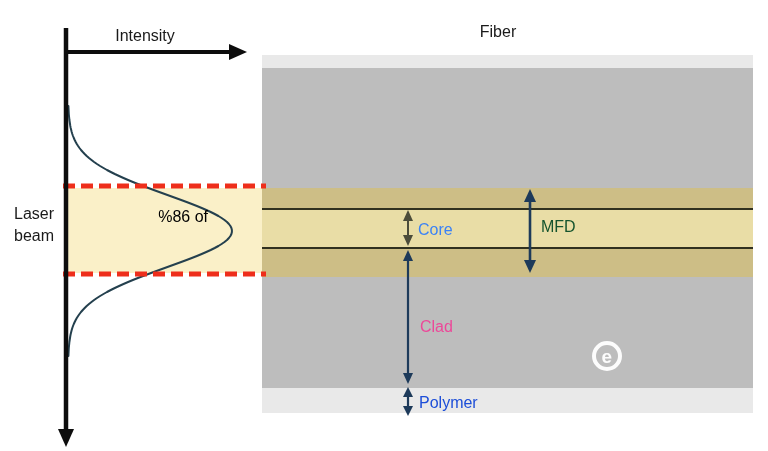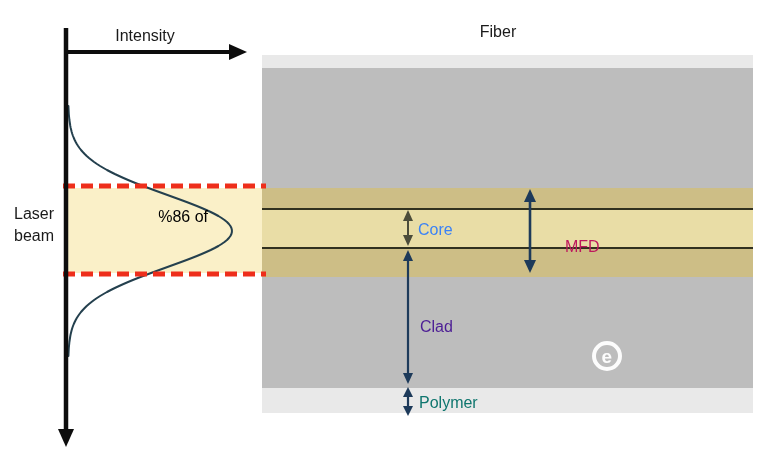--- a/index.html
+++ b/index.html
@@ -21,23 +21,23 @@
   .polymer-bottom{height:25px;background:#e9e9e9;}
   
   svg.gfx{position:absolute;left:0;top:0;z-index:2;}
   
   .lbl{position:absolute;z-index:3;color:#1a1a1a;font-size:16px;line-height:22px;white-space:nowrap;}
   .lbl-intensity{left:70px;top:25px;width:150px;text-align:center;}
   .lbl-fiber{left:428px;top:21px;width:140px;text-align:center;}
   .lbl-laser{left:6px;top:203px;width:56px;text-align:center;}
   .lbl-power{left:68px;top:205px;width:140px;text-align:right;color:#000000;line-height:24px;}
   .lbl-core{left:418px;top:219px;color:#3b82f6;}
-  .lbl-mfd{left:541px;top:236px;color:#be185d;margin-left:24px;}
-  .lbl-clad{left:420px;top:316px;color:#4c1d95;}
-  .lbl-polymer{left:419px;top:392px;color:#0f766e;}
+  .lbl-mfd{left:541px;top:216px;color:#14532d;}
+  .lbl-clad{left:420px;top:316px;color:#ec4899;}
+  .lbl-polymer{left:419px;top:392px;color:#1d4ed8;}
   .lbl-line{display:block;}
   
   .watermark{
     position:absolute;left:592px;top:341px;z-index:3;display:flex;align-items:center;
     color:rgba(255,255,255,0.95);font-weight:700;font-size:27px;letter-spacing:0.5px;
   }
   .wm-circle{
     width:22px;height:22px;border:4px solid rgba(255,255,255,0.95);border-radius:50%;
     display:inline-flex;align-items:center;justify-content:center;
     font-size:19px;font-weight:700;line-height:1;margin-right:1px;

